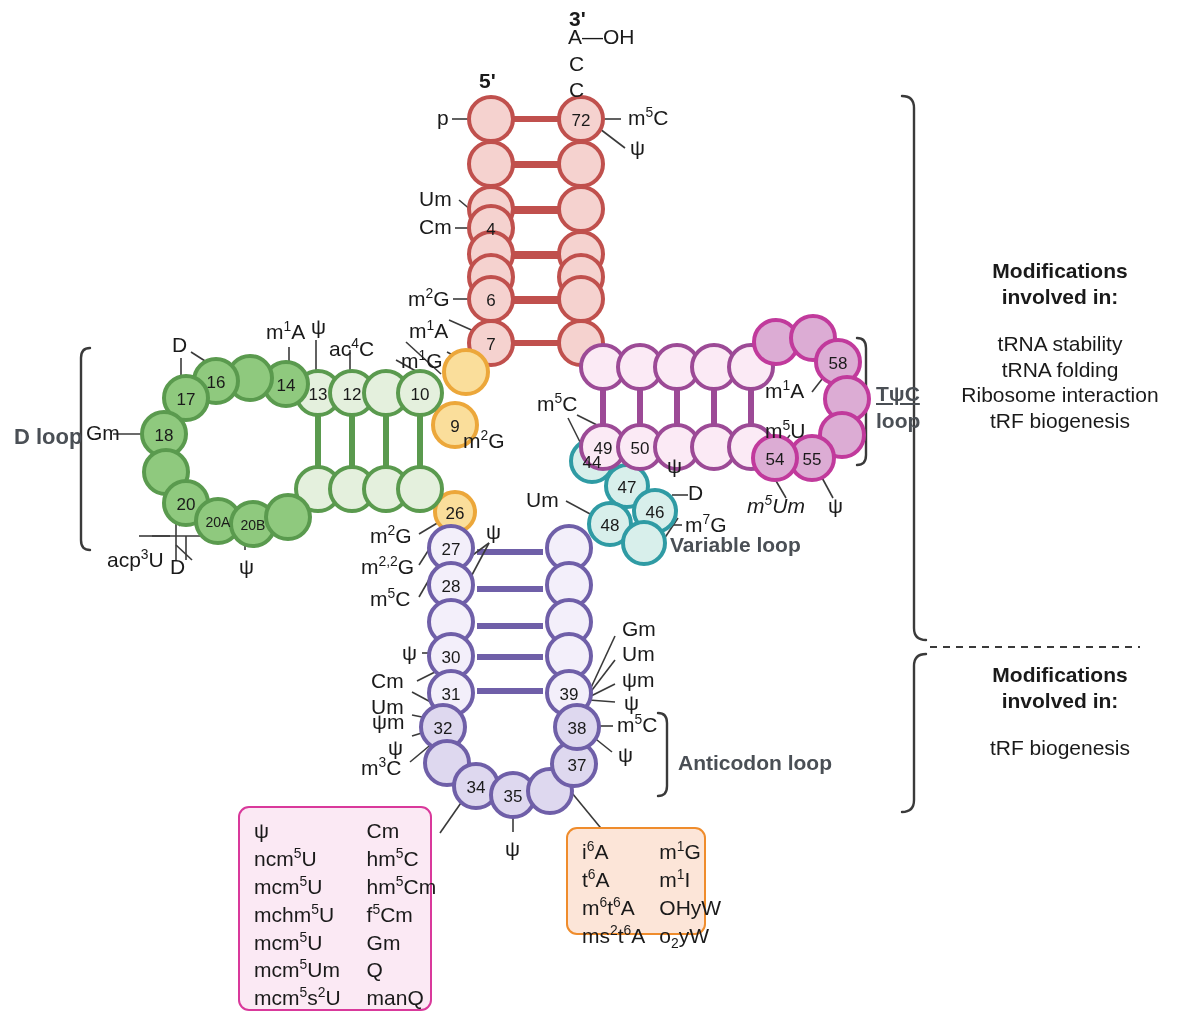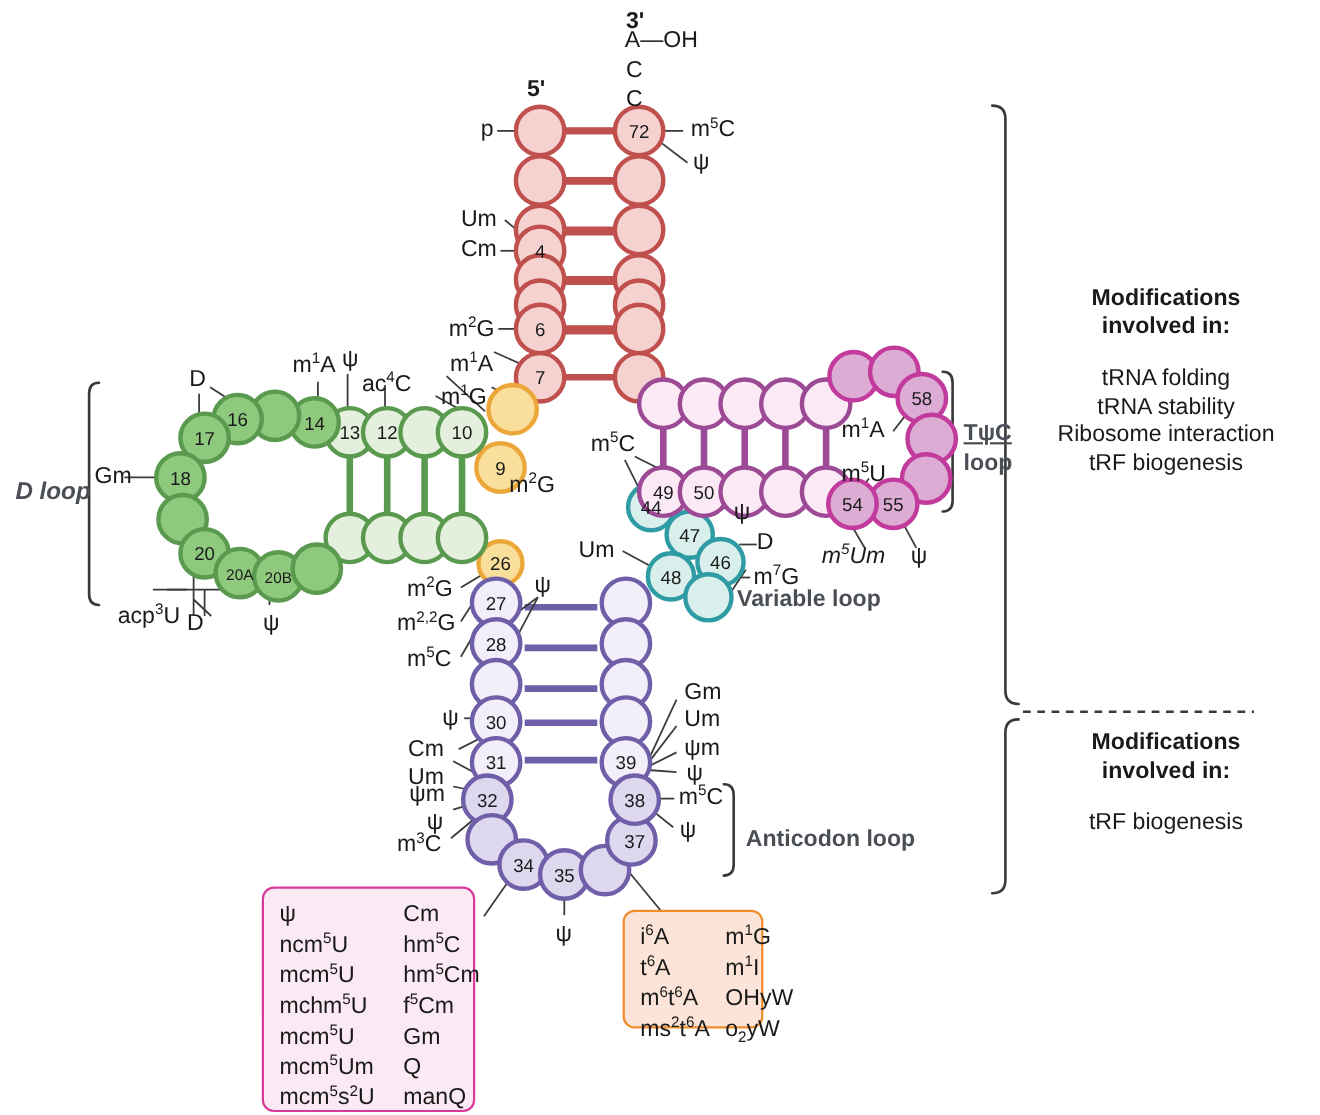--- a/index.html
+++ b/index.html
@@ -7,21 +7,21 @@
   #stage{position:relative;width:1200px;height:1014px;overflow:hidden;background:#fff;}
   svg#diagram{position:absolute;left:0;top:0;width:1200px;height:1014px;}
   .lbl{position:absolute;font-family:"Liberation Sans",sans-serif;font-size:21px;line-height:1.05;white-space:nowrap;color:#1a1a1a;}
   .lbl.gray{color:#4a4f55;font-weight:bold;}
   .lbl.big{font-size:22px;}
   .prime{font-weight:bold;font-size:21px;}
   .box{position:absolute;border-radius:11px;padding:10px 14px;box-sizing:border-box;}
   .box .grid{display:grid;grid-template-columns:auto auto;column-gap:26px;row-gap:1px;}
   .box .cell{font-size:21px;white-space:nowrap;line-height:1.28;}
   #pinkbox{border:2.5px solid #d9399b;background:#fbe9f4;left:238px;top:806px;width:194px;height:205px;}
-  #orangebox{border:2.5px solid #ef8c2c;background:#fce5d8;left:566px;top:827px;width:128px;height:108px;}
+  #orangebox{border:2.5px solid #ef8c2c;background:#fce5d8;left:566px;top:827px;width:140px;height:108px;}
   #orangebox .grid{column-gap:14px;}
   .side{position:absolute;text-align:center;font-size:21px;line-height:1.22;}
   .side .hd{font-weight:bold;}
   sup{font-size:0.66em;vertical-align:super;line-height:0;}
   sub{font-size:0.66em;vertical-align:sub;line-height:0;}
   .ntxt{font-size:17px;fill:#1a1a1a;font-family:"Liberation Sans",sans-serif;}
 </style>
 </head>
 <body>
 
@@ -327,21 +327,21 @@
 
   <div class="lbl" style="left:628px;top:107px;">m<sup>5</sup>C</div>
   <div class="lbl" style="left:630px;top:137px;">ψ</div>
   <div class="lbl" style="left:419px;top:188px;">Um</div>
   <div class="lbl" style="left:419px;top:216px;">Cm</div>
   <div class="lbl" style="left:408px;top:288px;">m<sup>2</sup>G</div>
   <div class="lbl" style="left:409px;top:320px;">m<sup>1</sup>A</div>
   <div class="lbl" style="left:401px;top:350px;">m<sup>1</sup>G</div>
   <div class="lbl" style="left:463px;top:430px;">m<sup>2</sup>G</div>
 
-  <div class="lbl gray big" style="left:14px;top:435px;font-style:italic;">D loop</div>
+  <div class="lbl gray big" style="left:14px;top:425px;">D loop</div>
   <div class="lbl" style="left:86px;top:422px;">Gm</div>
   <div class="lbl" style="left:172px;top:334px;">D</div>
   <div class="lbl" style="left:195px;top:334px;"></div>
   <div class="lbl" style="left:107px;top:524px;margin-top:25px;">acp<sup>3</sup>U</div>
   <div class="lbl" style="left:170px;top:556px;">D</div>
   <div class="lbl" style="left:239px;top:556px;">ψ</div>
   <div class="lbl" style="left:266px;top:321px;">m<sup>1</sup>A</div>
   <div class="lbl" style="left:311px;top:316px;">ψ</div>
   <div class="lbl" style="left:329px;top:338px;">ac<sup>4</sup>C</div>
 
@@ -411,22 +411,22 @@
       <div class="cell">OHyW</div>
       <div class="cell">ms<sup>2</sup>t<sup>6</sup>A</div>
       <div class="cell">o<sub>2</sub>yW</div>
     </div>
   </div>
 
   <div class="side" style="left:930px;top:258px;width:260px;">
     <div class="hd">Modifications</div>
     <div class="hd">involved in:</div>
     <div style="height:22px;"></div>
+    <div>tRNA stability</div>
     <div>tRNA folding</div>
-    <div>tRNA stability</div>
     <div>Ribosome interaction</div>
     <div>tRF biogenesis</div>
   </div>
 
   <div class="side" style="left:930px;top:662px;width:260px;">
     <div class="hd">Modifications</div>
     <div class="hd">involved in:</div>
     <div style="height:22px;"></div>
     <div>tRF biogenesis</div>
   </div>

